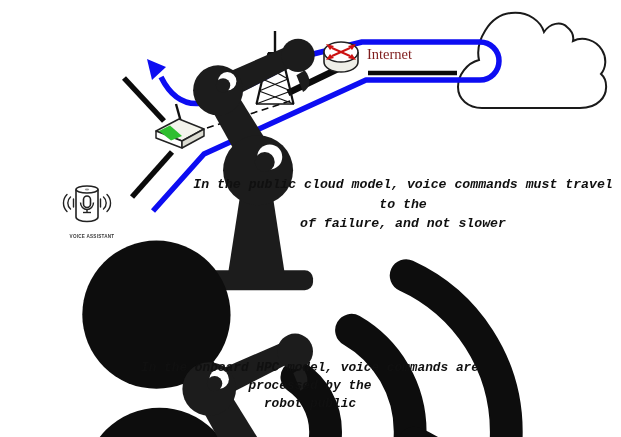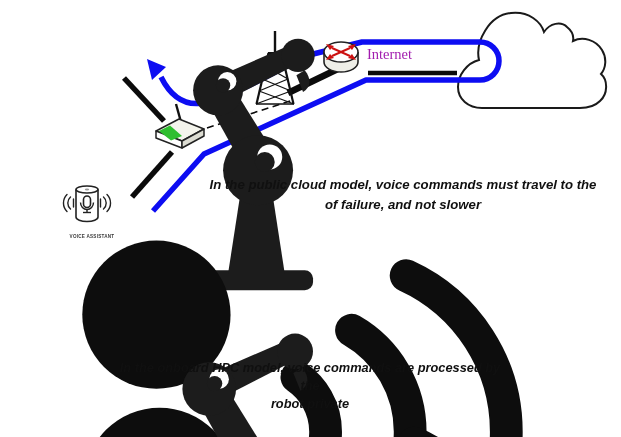--- a/index.html
+++ b/index.html
@@ -3,27 +3,27 @@
 <meta charset="utf-8">
 <style>
   html,body{margin:0;padding:0;background:#fff;}
   #canvas{
     position:relative;width:621px;height:437px;background:#ffffff;
     overflow:hidden;font-family:"Liberation Sans",sans-serif;color:#111;
   }
   #diagram-svg{position:absolute;left:0;top:0;width:621px;height:437px;}
   .caption{
     position:absolute;text-align:center;font-style:italic;font-weight:600;
-    color:#101010;font-family:Liberation Sans, sans-serif;
+    color:#101010;font-family:Liberation Mono, monospace;
   }
   .caption-public{left:193px;top:175px;width:420px;font-size:13.2px;line-height:19.5px;}
   .caption-onboard{left:110px;top:359px;width:400px;font-size:12.8px;line-height:18px;}
   .internet-label{
     position:absolute;left:367px;top:46px;font-family:"Liberation Serif",serif;
-    font-size:14.5px;color:#a21caf;font-weight:400;
+    font-size:14.5px;color:#7f1d1d;font-weight:400;
   }
   .va-label{
     position:absolute;left:62px;top:234px;width:60px;text-align:center;
     font-size:4.6px;letter-spacing:.25px;color:#3a3a3a;font-weight:700;
   }
 </style>
 </head>
 <body>
 
 <div id="canvas">
@@ -158,16 +158,16 @@
 
   <div class="va-label">VOICE ASSISTANT</div>
 
   <div class="caption caption-public">
     <div>In the public cloud model, voice commands must travel to the</div>
     <div>of failure, and not slower</div>
   </div>
 
   <div class="caption caption-onboard">
     <div>In the onboard HPC model, voice commands are processed by the</div>
-    <div>robot private</div>
+    <div>robot public</div>
   </div>
 
 </div>
 
 </body></html>

